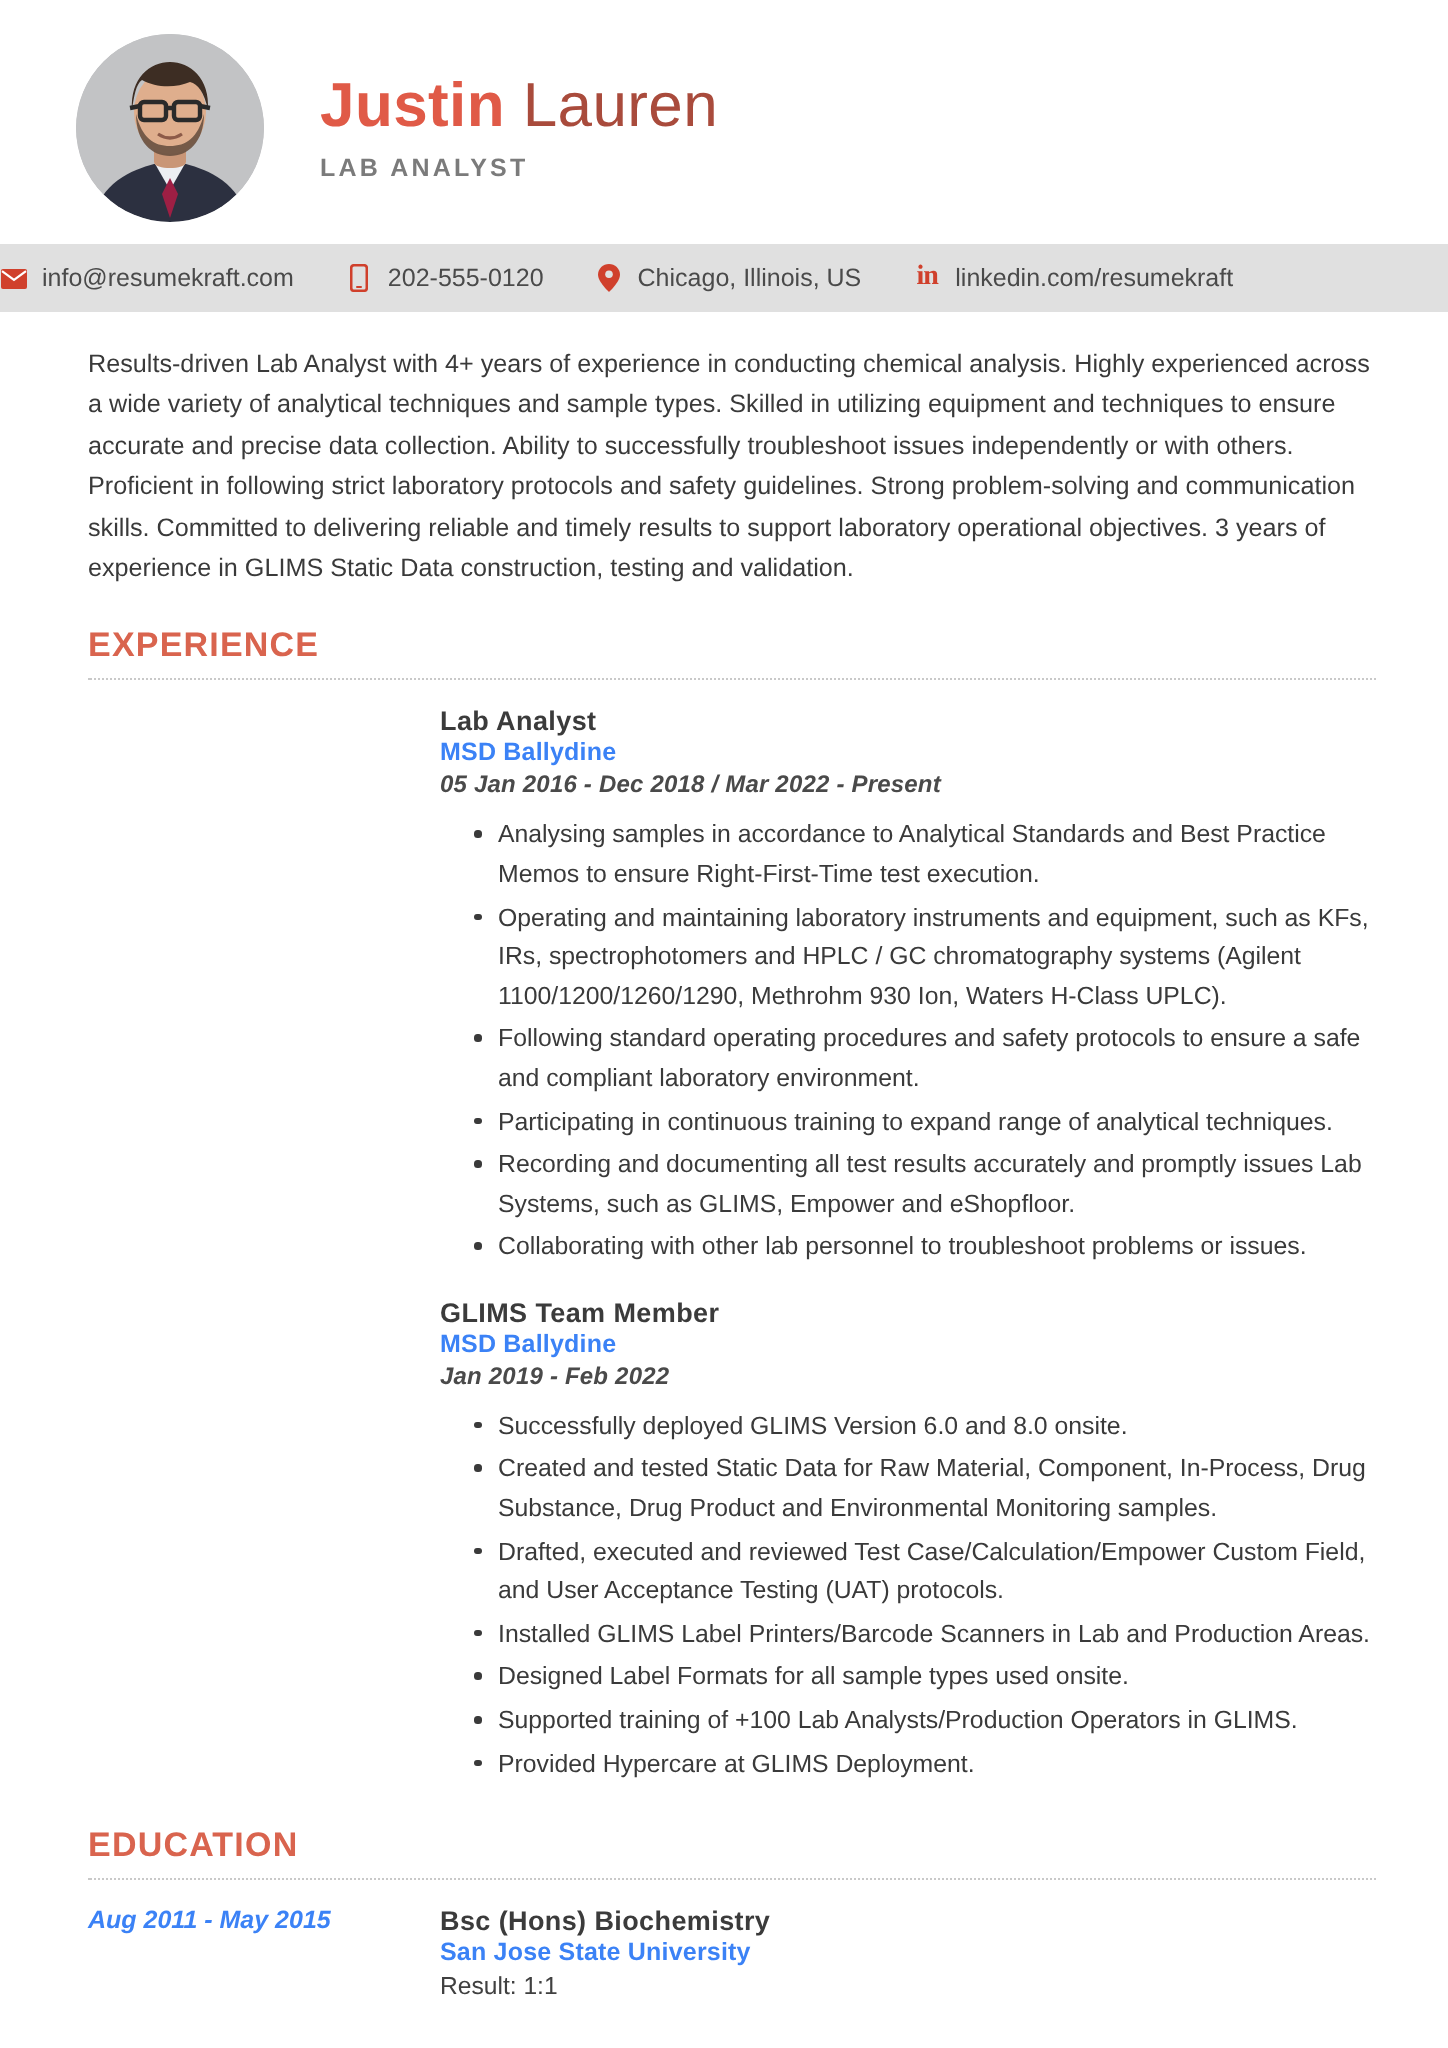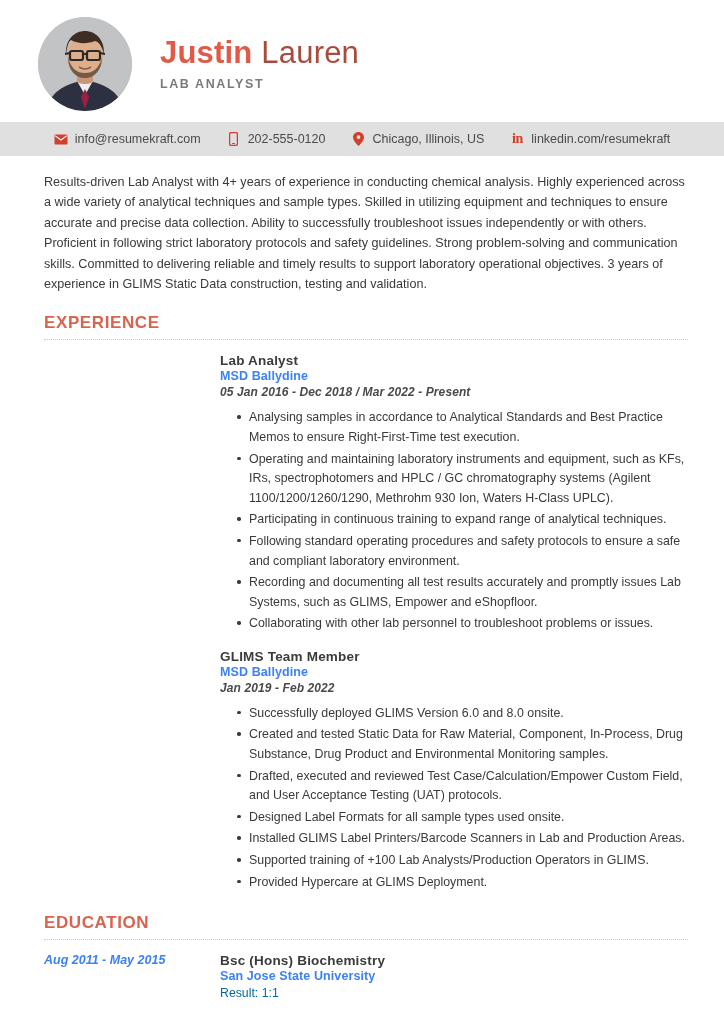--- a/index.html
+++ b/index.html
@@ -49,21 +49,20 @@
     color: #7b7b7b;
     font-weight: 600;
   }
 
   
   .contactbar {
     background: #e0e0e0;
     height: 34px;
     display: flex;
     align-items: center;
-    justify-content: center;
     gap: 26px;
     font-size: 12.5px;
     color: #4a4a4a;
     width: 100%;
   }
   .contact-item { display: flex; align-items: center; gap: 7px; white-space: nowrap; }
   .contact-item .ico { display: inline-flex; align-items: center; justify-content: center; width: 14px; height: 14px; font-family: Liberation Serif, serif; }
   .contact-item .ico svg { display: block; }
   .li-mark {
     color: #d0402c;
@@ -124,21 +123,21 @@
     letter-spacing: .1px;
   }
   .date-left {
     font-size: 12.5px;
     font-style: italic;
     font-weight: bold;
     color: #3b82f6;
   }
   .result-line {
     font-size: 12.3px;
-    color: #0369a1;
+    color: #404040;
     margin-top: 3px;
   }
 
   ul.bullets {
     margin: 9px 0 0 0;
     padding-left: 17px;
     list-style: none;
   }
   ul.bullets li {
     font-size: 12.4px;
@@ -256,40 +255,40 @@
 
     <div class="entry">
       <div class="entry-left"></div>
       <div class="entry-right">
         <div class="role">Lab Analyst</div>
         <div class="org">MSD Ballydine</div>
         <div class="dates">05 Jan 2016 - Dec 2018 / Mar 2022 - Present</div>
         <ul class="bullets">
           <li>Analysing samples in accordance to Analytical Standards and Best Practice Memos to ensure Right-First-Time test execution.</li>
           <li>Operating and maintaining laboratory instruments and equipment, such as KFs, IRs, spectrophotomers and HPLC / GC chromatography systems (Agilent 1100/1200/1260/1290, Methrohm 930 Ion, Waters H-Class UPLC).</li>
+          <li>Following standard operating procedures and safety protocols to ensure a safe and compliant laboratory environment.</li>
           <li>Participating in continuous training to expand range of analytical techniques.</li>
-          <li>Following standard operating procedures and safety protocols to ensure a safe and compliant laboratory environment.</li>
           <li>Recording and documenting all test results accurately and promptly issues Lab Systems, such as GLIMS, Empower and eShopfloor.</li>
           <li>Collaborating with other lab personnel to troubleshoot problems or issues.</li>
         </ul>
       </div>
     </div>
 
     <div class="entry">
       <div class="entry-left"></div>
       <div class="entry-right">
         <div class="role">GLIMS Team Member</div>
         <div class="org">MSD Ballydine</div>
         <div class="dates">Jan 2019 - Feb 2022</div>
         <ul class="bullets">
           <li>Successfully deployed GLIMS Version 6.0 and 8.0 onsite.</li>
           <li>Created and tested Static Data for Raw Material, Component, In-Process, Drug Substance, Drug Product and Environmental Monitoring samples.</li>
           <li>Drafted, executed and reviewed Test Case/Calculation/Empower Custom Field, and User Acceptance Testing (UAT) protocols.</li>
+          <li>Installed GLIMS Label Printers/Barcode Scanners in Lab and Production Areas.</li>
           <li>Designed Label Formats for all sample types used onsite.</li>
-          <li>Installed GLIMS Label Printers/Barcode Scanners in Lab and Production Areas.</li>
           <li>Supported training of +100 Lab Analysts/Production Operators in GLIMS.</li>
           <li>Provided Hypercare at GLIMS Deployment.</li>
         </ul>
       </div>
     </div>
 
     <div class="section-head">EDUCATION</div>
     <div class="rule"></div>
 
     <div class="entry">

